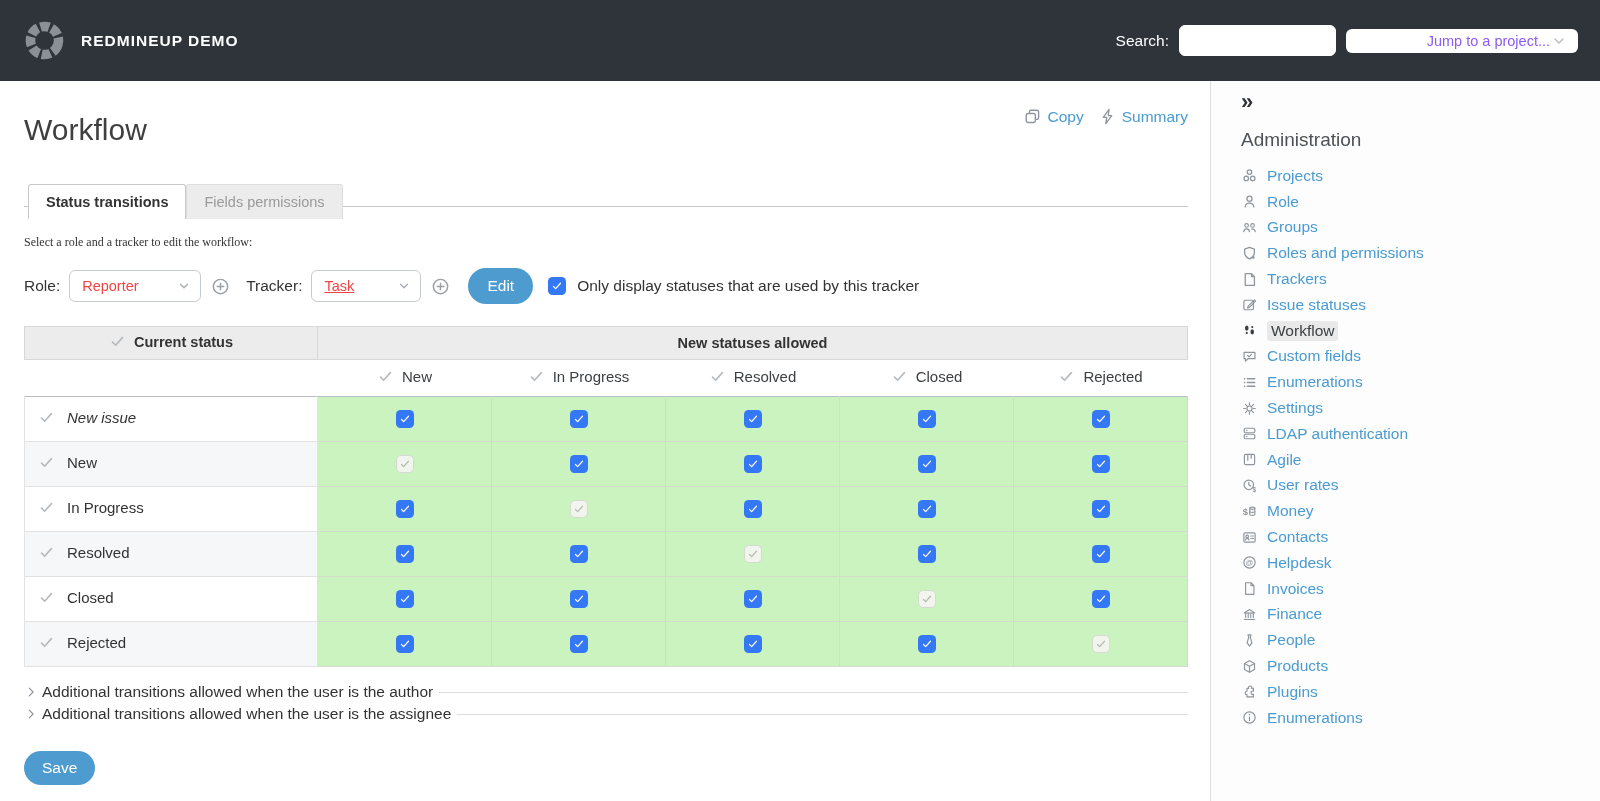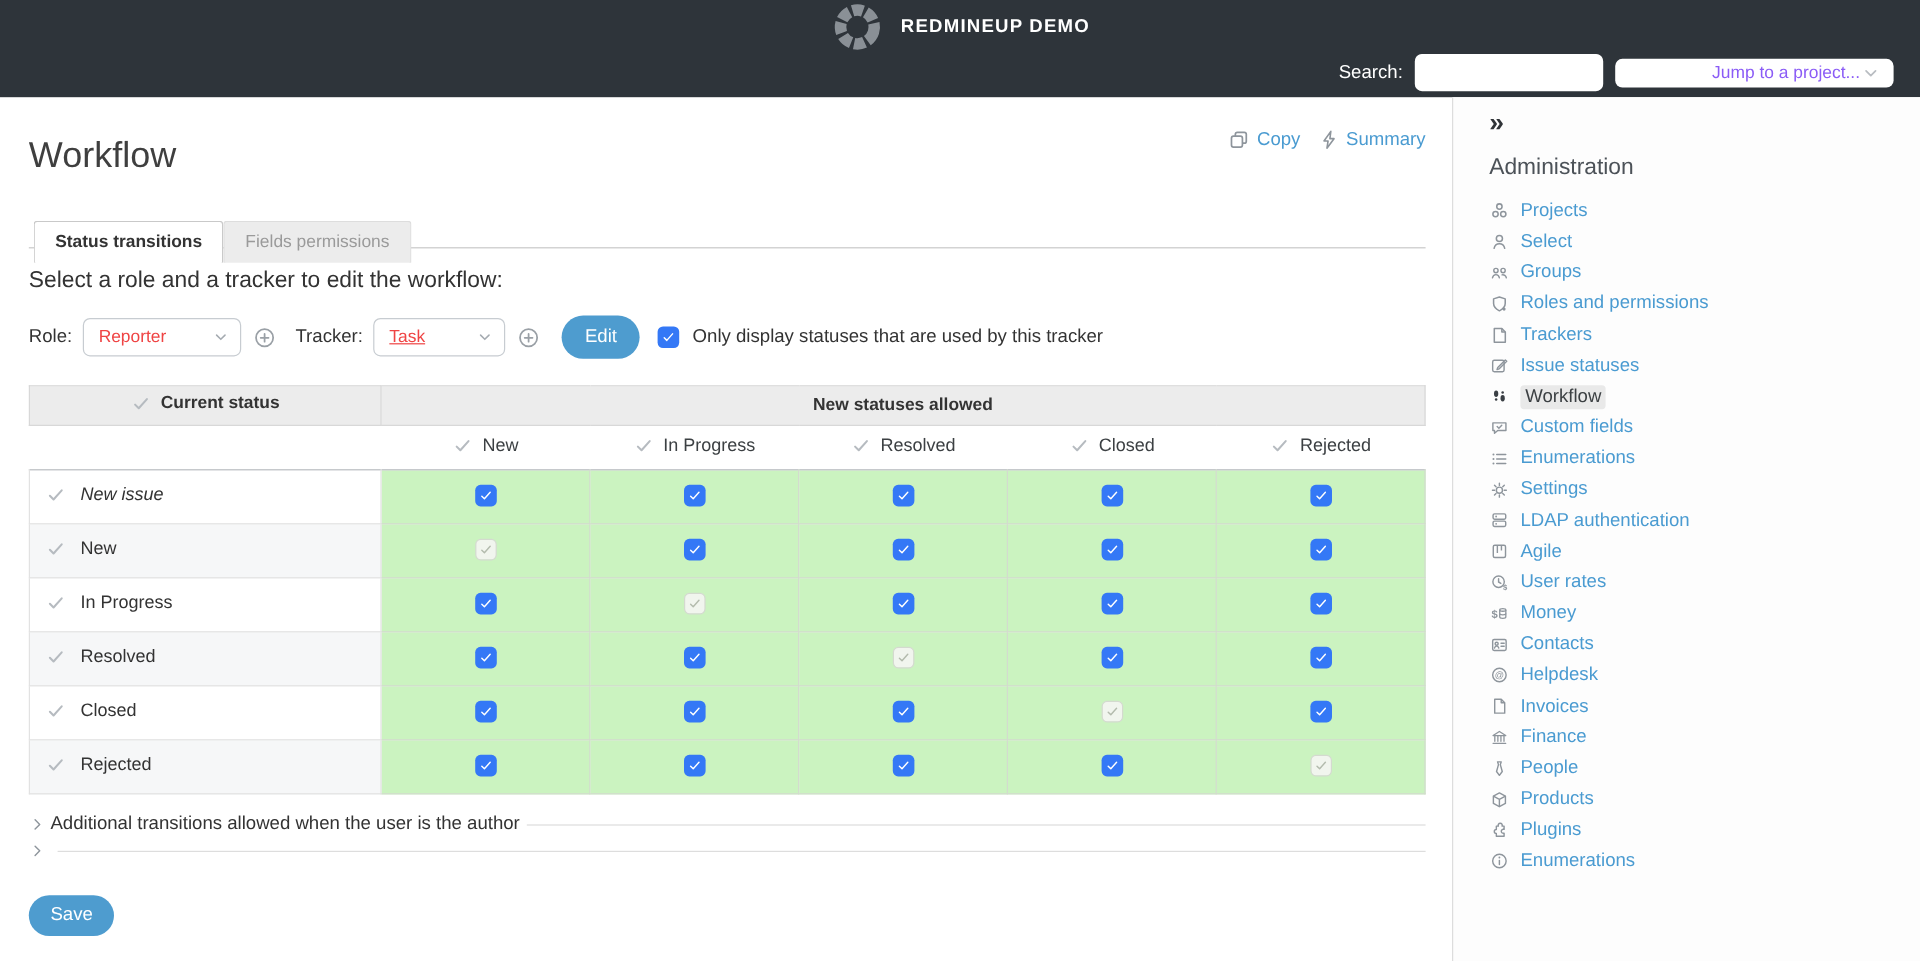--- a/index.html
+++ b/index.html
@@ -1,21 +1,21 @@
 <!DOCTYPE html>
 <html style="--header-dark: #2e343a; --accent-blue: #4e9ccf; --link-blue: #4a9bd1; --checkbox-blue: #3478f6; --cell-green: #cbf3c0;"><head>
 <meta charset="utf-8">
 <style>
   * { margin:0; padding:0; box-sizing:border-box; }
   html,body { width:1600px; height:801px; overflow:hidden; background:#fff;
     font-family:"Liberation Sans", sans-serif; color:#333; }
 
   
   .app-header { height:81px; background:var(--header-dark,#2e343a); display:flex;
-    align-items:center; padding:0 22px;flex-direction:column; }
+    align-items:center; padding:0 22px; }
   .logo-wrap { display:flex; align-items:center; gap:14px; }
   .brand { color:#fff; font-size:15.5px; font-weight:bold; letter-spacing:1px; }
   .header-right { margin-left:auto; display:flex; align-items:center; gap:10px; }
   .search-label { color:#fff; font-size:15.5px; }
   .search-input { width:157px; height:31px; border:1px solid #fff; border-radius:6px;
     background:#fff; font-size:14px; padding:0 8px; outline:none; }
   .project-select { width:232px; height:24px; background:#fff; border-radius:6px;
     display:flex; align-items:center; padding:0 10px; font-size:14.5px; color:#8b5cf6;
     justify-content:flex-end; cursor:pointer; }
   .project-select svg { width:18px; height:18px; }
@@ -35,21 +35,21 @@
   .ctx-link svg { width:19px; height:19px; }
 
   
   .tabs { display:flex; align-items:flex-end; margin-top:24px;
     border-bottom:1px solid #c9c9c9; padding-left:4px; }
   .tab { font-size:14.5px; padding:9px 17px; border:1px solid #ddd;
     border-bottom:none; border-radius:3px 3px 0 0; background:#ececec; color:#9a9a9a;
     cursor:pointer; position:relative; top:13px; }
   .tab.active { background:#fff; border-color:#c9c9c9; color:#333; font-weight:bold; }
 
-  .intro { font-size:19px; margin:16px 0 18px; }
+  .intro { font-size:12px; margin:28px 0 18px;font-family:Liberation Serif, serif; }
 
   
   .form-row { display:flex; align-items:center; gap:9px; margin-bottom:22px; }
   .form-label { font-size:15.5px; }
   .select-box { height:32px; border:1px solid #c7ccd1; border-radius:6px; background:#fff;
     display:flex; align-items:center; justify-content:space-between; padding:0 8px 0 12px;
     font-size:14.5px; color:#ef4444; cursor:pointer; }
   .select-box.role { width:132px; }
   .select-box.tracker { width:110px;text-decoration:underline; }
   .select-box svg { width:16px; height:16px; }
@@ -628,20 +628,21 @@
           <svg style="color: rgb(142, 149, 156);">
             <use href="#i-caret-right"></use>
           </svg>
           <span class="txt">Additional transitions allowed when the user is the author</span>
           <span class="rule"></span>
         </div>
         <div class="collapsible">
           <svg style="color: rgb(142, 149, 156);">
             <use href="#i-caret-right"></use>
           </svg>
+          <span class="txt">Additional transitions allowed when the user is the assignee</span>
           <span class="rule"></span>
         </div>
       </div>
 
     <button class="btn save">Save</button>
   </main>
 
   <aside class="sidebar">
     <div class="collapse-btn">»</div>
     <h3 class="admin-title">Administration</h3>
@@ -649,21 +650,21 @@
         <li class="">
           <svg style="color: rgb(142, 149, 156);">
             <use href="#i-projects"></use>
           </svg>
           <a>Projects</a>
         </li>
         <li class="">
           <svg style="color: rgb(142, 149, 156);">
             <use href="#i-users"></use>
           </svg>
-          <a>Select</a>
+          <a>Role</a>
         </li>
         <li class="">
           <svg style="color: rgb(142, 149, 156);">
             <use href="#i-groups"></use>
           </svg>
           <a>Groups</a>
         </li>
         <li class="">
           <svg style="color: rgb(142, 149, 156);">
             <use href="#i-roles"></use>

